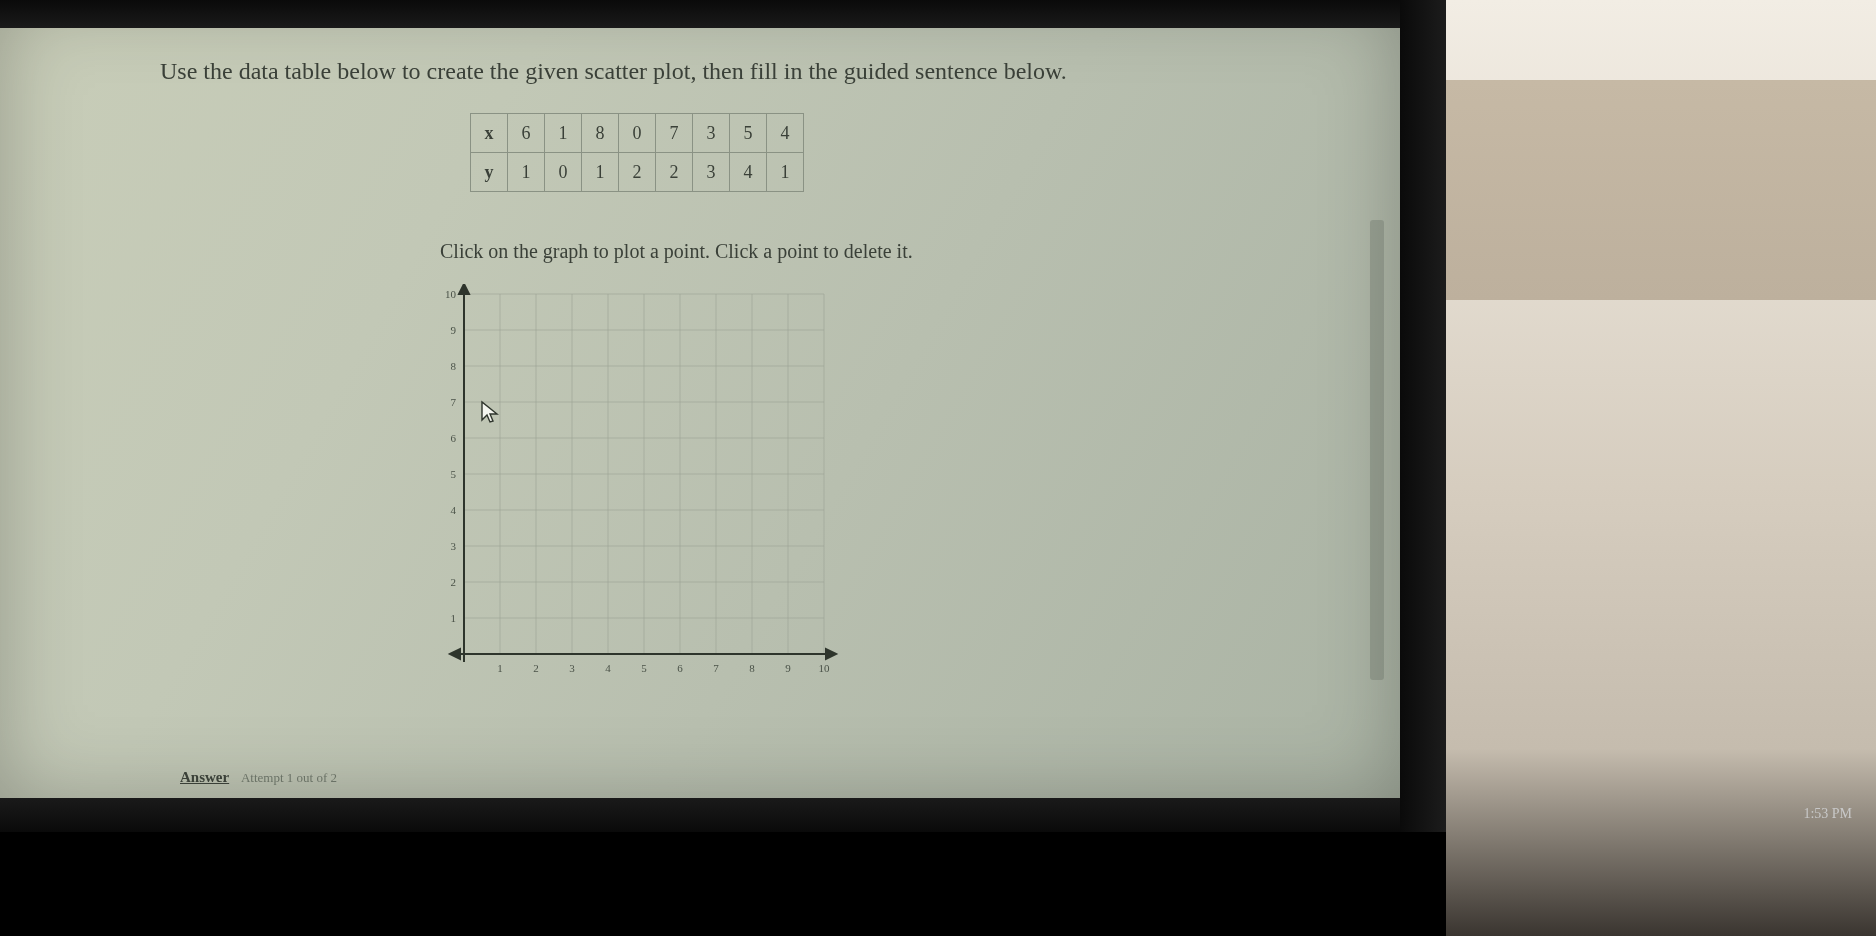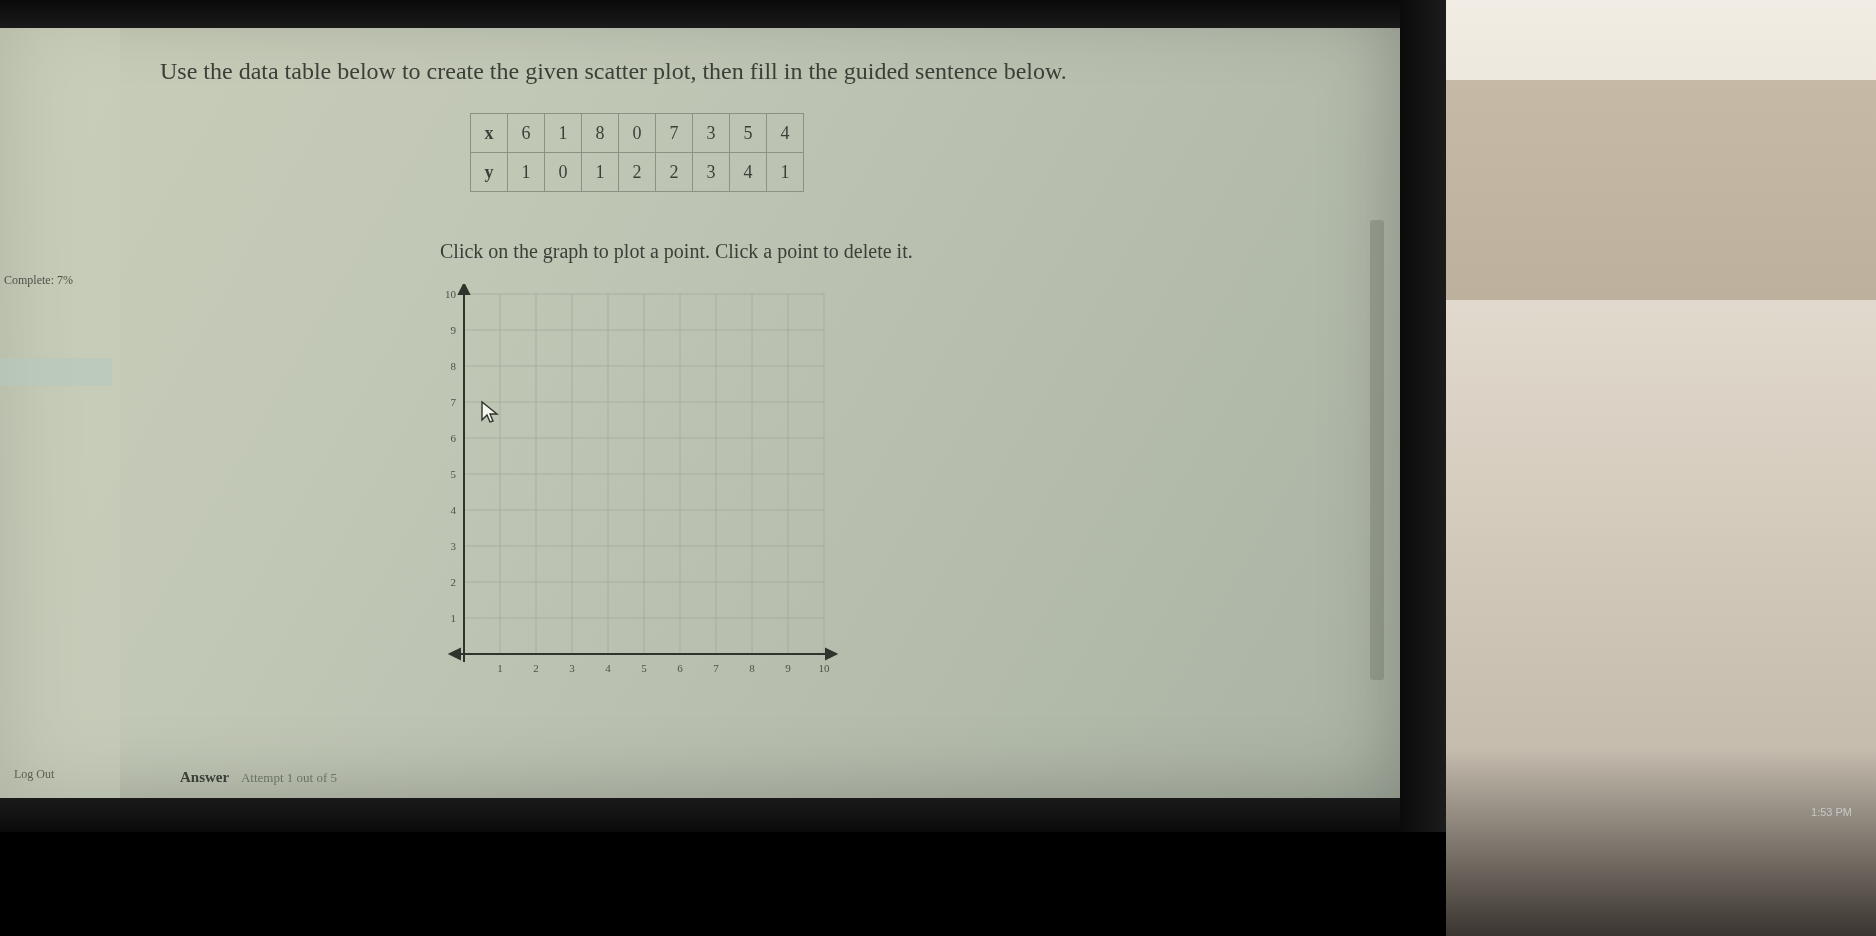--- a/index.html
+++ b/index.html
@@ -13,45 +13,40 @@
   .content{position:absolute;left:160px;top:58px;width:1180px;}
   .instruction{color:#3a4038;font-size:24px;}
   .data-table{border-collapse:collapse;margin:28px 0 0 310px;}
   .data-table td{border:1px solid #8a9284;width:34px;height:36px;text-align:center;font-size:18px;color:#3a4038;font-family:Georgia,serif;}
   .data-table td.hdr{font-weight:bold;}
   .graph-instruction{color:#3a4038;font-size:20px;margin:48px 0 0 280px;}
   .graph-wrap{position:absolute;left:430px;top:284px;width:410px;height:400px;}
   .tick-y{position:absolute;left:0;width:26px;text-align:right;font-size:11px;color:#4a5248;transform:translateY(-50%);}
   .tick-x{position:absolute;top:378px;font-size:11px;color:#4a5248;transform:translateX(-50%);}
   .answer-row{position:absolute;left:180px;bottom:14px;font-size:15px;color:#3a4038;}
-  .answer-row .lbl{font-weight:bold;}
+  .answer-row .lbl{font-weight:bold;text-decoration:underline;}
   .answer-row .att{color:#6a7266;font-size:13px;margin-left:8px;}
   .taskbar{position:absolute;left:0;top:798px;width:1400px;height:34px;background:linear-gradient(#1a1a1a,#0a0a0a);}
-  .clock{position:absolute;right:24px;top:806px;color:#c8c8c8;font-size:11px;font-family:Liberation Sans, sans-serif;}
+  .clock{position:absolute;right:24px;top:806px;color:#c8c8c8;font-size:14px;font-family:Liberation Serif, serif;}
   .right-bezel{position:absolute;left:1400px;top:0;width:46px;height:832px;background:linear-gradient(90deg,#0a0a0a,#1c1c1c);}
   .desk{position:absolute;left:1446px;top:0;width:430px;height:936px;background:linear-gradient(180deg,#f2ede4 0%,#d6cdbf 52%,#c5bcae 80%,#3a3530 100%);}
   .desk-wall{position:absolute;left:1446px;top:80px;width:430px;height:220px;background:linear-gradient(180deg,#c6b9a5,#bdb09d);}
   .cursor{position:absolute;left:480px;top:400px;pointer-events:none;}
   .cursor svg{width:20px;height:24px;}
   .scrollbar{position:absolute;left:1370px;top:220px;width:14px;height:460px;background:rgba(100,108,96,0.35);border-radius:3px;}
 </style>
 </head>
 <body>
 
 <div class="desk"></div>
 <div class="desk-wall"></div>
 
 <div class="laptop-screen">
   <div class="bezel-top"></div>
 
-  <div class="sidebar">
-    <div class="complete">Complete: 7%</div>
-    <div class="sidebar-highlight"></div>
-    <div class="logout">Log Out</div>
-  </div>
 
   <div class="scrollbar"></div>
 
   <div class="content">
     <div class="instruction">Use the data table below to create the given scatter plot, then fill in the guided sentence below.</div>
 
     <table class="data-table">
       <tbody>
           <tr>
         <td class="hdr">x</td>
@@ -139,19 +134,19 @@
   </div>
 
   <div class="cursor">
     <svg viewBox="0 0 20 24">
         <path d="M2 2 L2 20 L7 15 L10 22 L13 21 L10 14 L17 14 Z" fill="#f4f6ef" stroke="#2e352c" stroke-width="1.4"></path>
       </svg>
   </div>
 
   <div class="answer-row">
     <span class="lbl">Answer</span>
-    <span class="att">Attempt 1 out of 5</span>
+    <span class="att">Attempt 1 out of 2</span>
   </div>
 </div>
 
 <div class="taskbar"></div>
 <div class="clock">1:53 PM</div>
 <div class="right-bezel"></div>
 
 </body></html>

